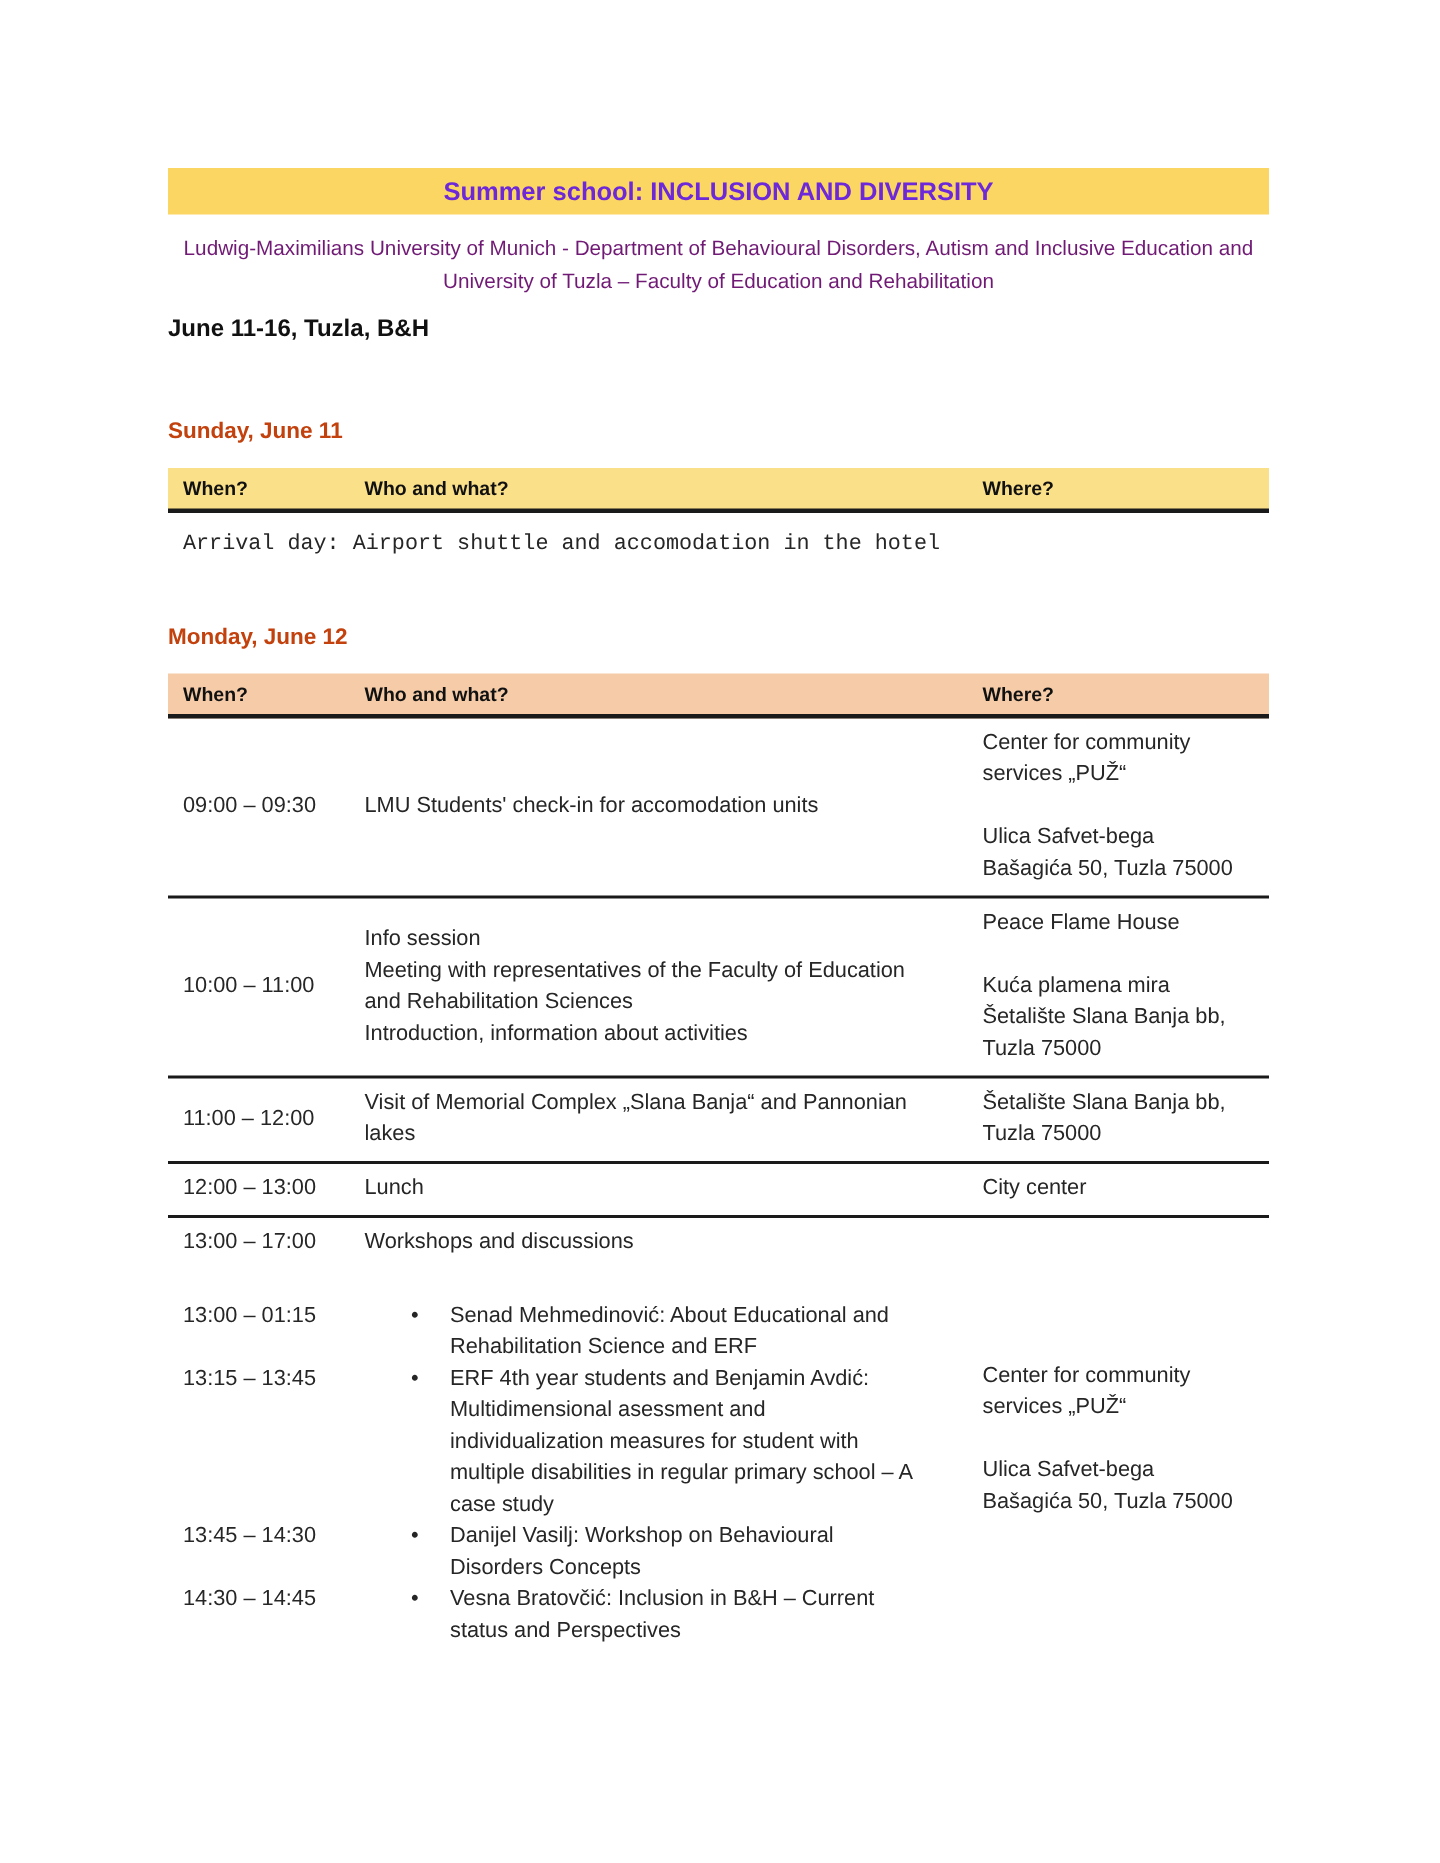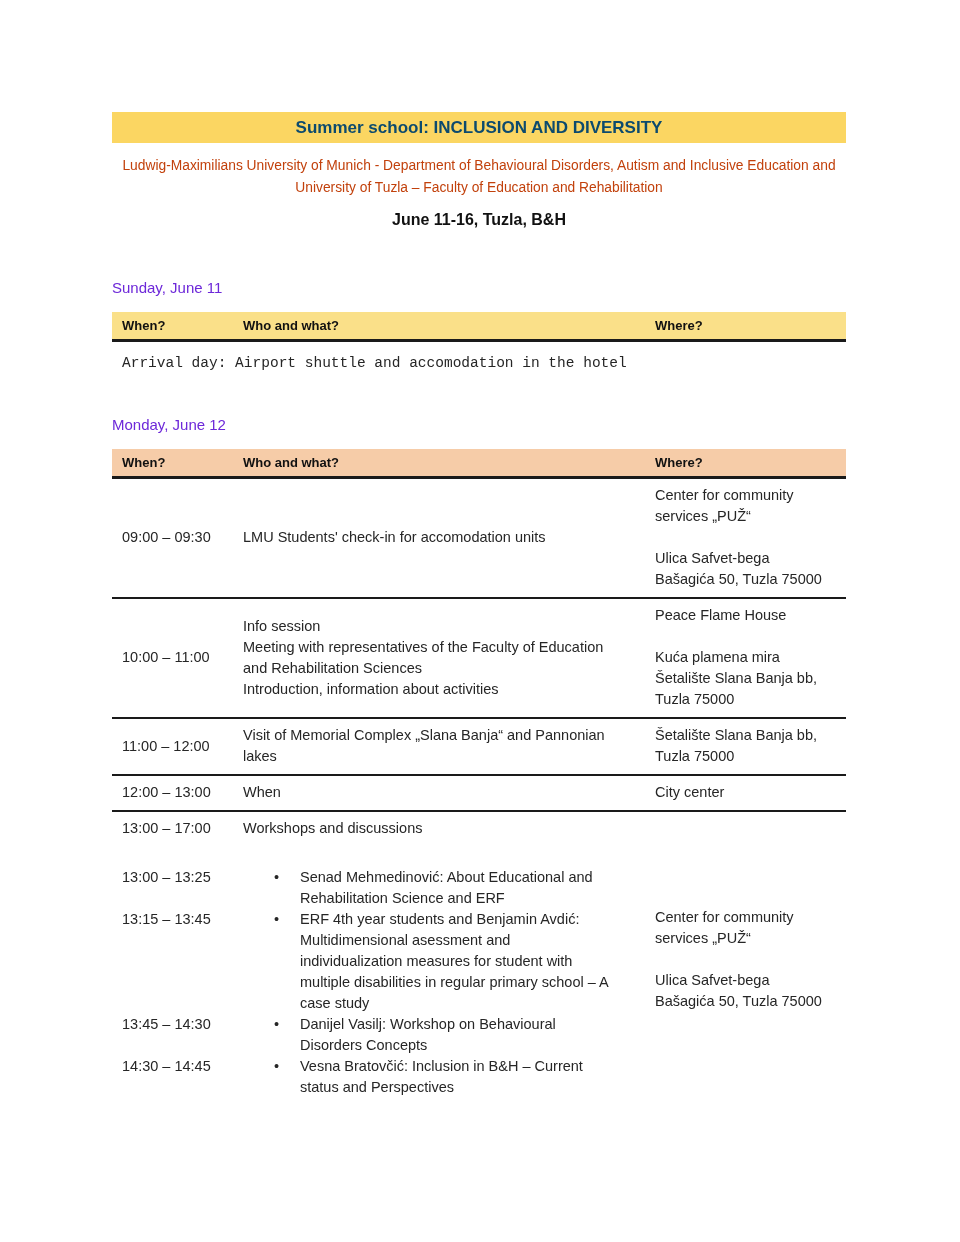--- a/index.html
+++ b/index.html
@@ -26,41 +26,41 @@
     width: 734px;
   }
   .banner {
     margin-top: 112px;
     height: 31px;
     background: var(--banner);
     text-align: center;
     line-height: 31px;
     font-size: 17px;
     font-weight: bold;
-    color: #0c4a6e;
+    color: #6d28d9;
   }
   .subtitle {
     margin-top: 12px;
     text-align: center;
     font-size: 13.8px;
     line-height: 22px;
     white-space: pre-line;
-    color: #c2410c;
+    color: #701a75;
   }
   .dateline {
     margin-top: 12px;
-    text-align: center;
+    text-align: left;
     font-size: 16px;
     font-weight: bold;
     color: #111;
   }
   .day-heading {
     font-size: 15px;
-    font-weight: normal;
-    color: #6d28d9;
+    font-weight: bold;
+    color: #c2410c;
   }
   .day-heading.sunday { margin-top: 50px; }
   .day-heading.monday { margin-top: 26px; }
   .table { width: 734px; }
   .table.sunday-table { margin-top: 16px; }
   .table.monday-table { margin-top: 16px; }
   .thead {
     display: grid;
     grid-template-columns: 121px 412px 201px;
     border-bottom: 3px solid var(--rule);
@@ -183,32 +183,32 @@
     <div class="trow">
       <div class="cell when">11:00 – 12:00</div>
       <div class="cell who">Visit of Memorial Complex „Slana Banja“ and Pannonian
 lakes</div>
       <div class="cell where">Šetalište Slana Banja bb,
 Tuzla 75000</div>
     </div>
 
     <div class="trow">
       <div class="cell when">12:00 – 13:00</div>
-      <div class="cell who">When</div>
+      <div class="cell who">Lunch</div>
       <div class="cell where">City center</div>
     </div>
 
     <div class="trow workshops">
       <div class="ws-left">
         <div class="subrow head">
           <div class="swhen">13:00 – 17:00</div>
           <div class="stext">Workshops and discussions</div>
         </div>
         <div class="subrow">
-          <div class="swhen">13:00 – 13:25</div>
+          <div class="swhen">13:00 – 01:15</div>
           <div class="stext bulleted">Senad Mehmedinović: About Educational and
 Rehabilitation Science and ERF</div>
         </div>
         <div class="subrow">
           <div class="swhen">13:15 – 13:45</div>
           <div class="stext bulleted">ERF 4th year students and Benjamin Avdić:
 Multidimensional asessment and
 individualization measures for student with
 multiple disabilities in regular primary school – A
 case study</div>

